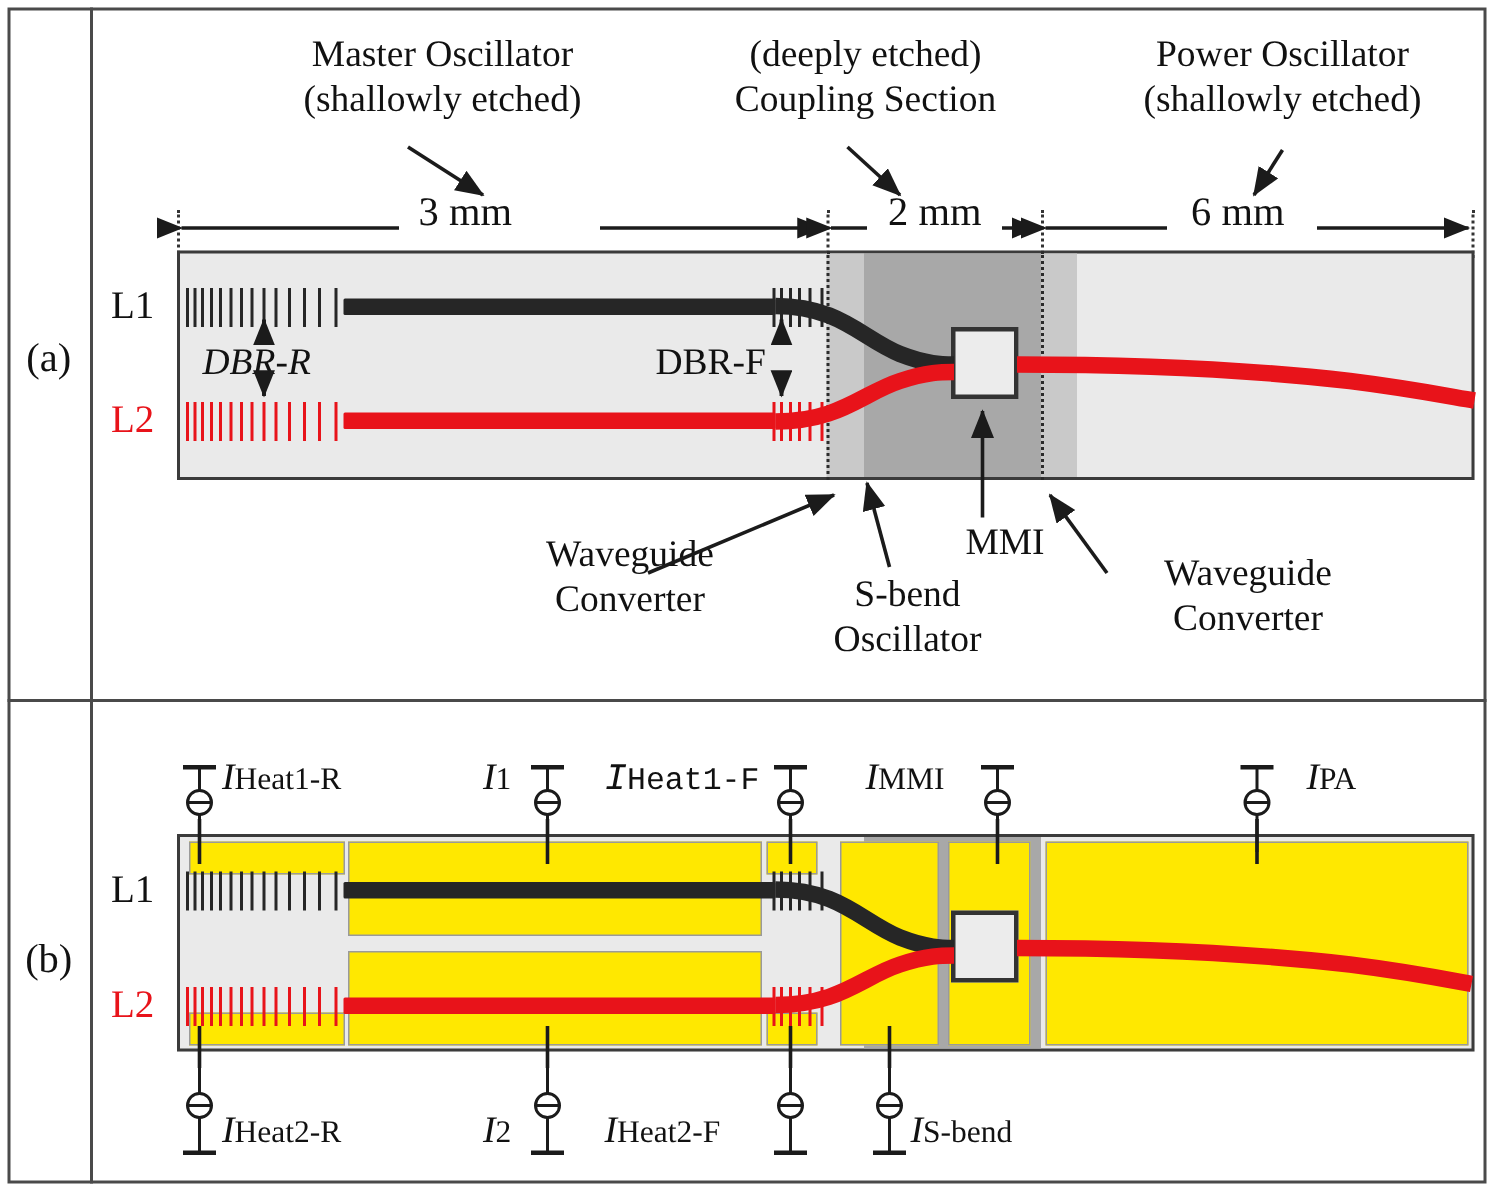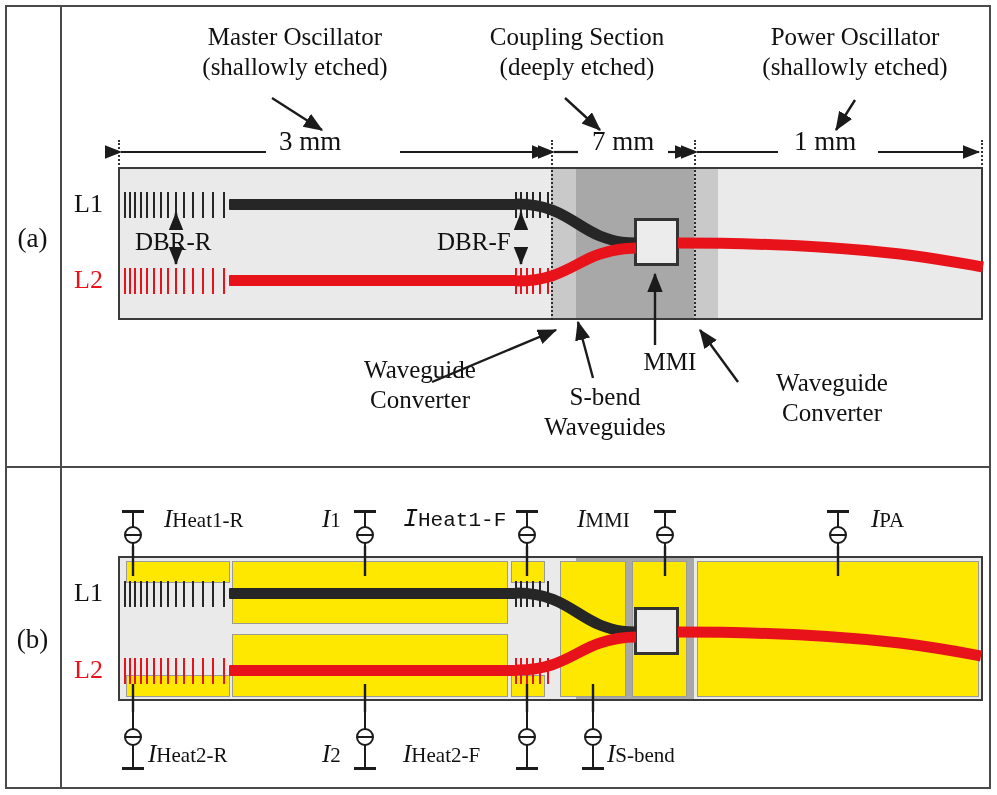--- a/index.html
+++ b/index.html
@@ -80,36 +80,36 @@
   <div class="hdiv"></div>
 
   <div class="panel-id" id="pid-a">(a)</div>
   <div class="panel-id" id="pid-b">(b)</div>
 
   <div class="txt lh" style="left:130px;top:22px;width:330px;">
     <div>Master Oscillator</div>
     <div>(shallowly etched)</div>
   </div>
   <div class="txt lh" style="left:432px;top:22px;width:290px;">
+    <div>(deeply etched)</div>
     <div>Coupling Section</div>
-    <div>(deeply etched)</div>
   </div>
   <div class="txt lh" style="left:715px;top:22px;width:280px;">
     <div>Power Oscillator</div>
     <div>(shallowly etched)</div>
   </div>
 
   <div class="dimtick" style="left:118px;"></div>
   <div class="dimtick" style="left:551px;"></div>
   <div class="dimtick" style="left:694px;"></div>
   <div class="dimtick" style="left:981px;"></div>
 
   <div class="dimlabel" style="left:275px;">3 mm</div>
-  <div class="dimlabel" style="left:588px;">7 mm</div>
-  <div class="dimlabel" style="left:790px;">1 mm</div>
+  <div class="dimlabel" style="left:588px;">2 mm</div>
+  <div class="dimlabel" style="left:790px;">6 mm</div>
 
   <div class="chipA">
     <div class="deepA" style="left:431px;width:25px;"></div>
     <div class="deepA2" style="left:456px;width:118px;"></div>
     <div class="deepA" style="left:574px;width:24px;"></div>
   </div>
   <div class="dotline" style="left:551px;top:167px;height:153px;"></div>
   <div class="dotline" style="left:694px;top:167px;height:153px;"></div>
 
   <div class="lbl-L" style="left:74px;top:189px;">L1</div>
@@ -160,32 +160,32 @@
     </div>
   <div class="grating" id="gA4" style="left: 515px; top: 268px; width: 34px;">
       <i style="left: 0px; background: rgb(232, 19, 26);"></i>
       <i style="left: 5px; background: rgb(232, 19, 26);"></i>
       <i style="left: 10.6px; background: rgb(232, 19, 26);"></i>
       <i style="left: 16.8px; background: rgb(232, 19, 26);"></i>
       <i style="left: 23.8px; background: rgb(232, 19, 26);"></i>
       <i style="left: 31.6px; background: rgb(232, 19, 26);"></i>
     </div>
 
-  <div class="dbr" style="left:135px;top:228px;">DBR-R</div>
+  <div class="dbr" style="left:135px;top:228px;font-style:italic;">DBR-R</div>
   <div class="dbr" style="left:437px;top:228px;">DBR-F</div>
 
   <div class="mmibox" style="left:634px;top:218px;width:45px;height:48px;"></div>
 
   <div class="txt lh" style="left:320px;top:355px;width:200px;">
     <div>Waveguide</div>
     <div>Converter</div>
   </div>
   <div class="txt lh" style="left:505px;top:382px;width:200px;">
     <div>S-bend</div>
-    <div>Waveguides</div>
+    <div>Oscillator</div>
   </div>
   <div class="txt" style="left:600px;top:348px;width:140px;">MMI</div>
   <div class="txt lh" style="left:732px;top:368px;width:200px;">
     <div>Waveguide</div>
     <div>Converter</div>
   </div>
 
   <div class="chipB">
     <div class="deepA2" style="left:456px;width:118px;"></div>
   </div>
@@ -363,21 +363,21 @@
       <div class="circ"></div>
       <div class="bar"></div>
   </div>
   <div class="cs dn" style="left:580px;top:712px;">
     <div class="stem"></div>
       <div class="tbar"></div>
       <div class="circ"></div>
       <div class="bar"></div>
   </div>
 
-  <div class="ilabel" style="left:164px;top:505px;">
+  <div class="ilabel" style="left:148px;top:505px;">
     <span class="it">I</span><span class="sub">Heat1-R</span>
   </div>
   <div class="ilabel" style="left:322px;top:505px;">
     <span class="it">I</span><span class="sub">1</span>
   </div>
   <div class="ilabel" style="left:403px;top:505px;font-family:Liberation Mono, monospace;">
     <span class="it">I</span><span class="sub">Heat1-F</span>
   </div>
   <div class="ilabel" style="left:577px;top:505px;">
     <span class="it">I</span><span class="sub">MMI</span>

